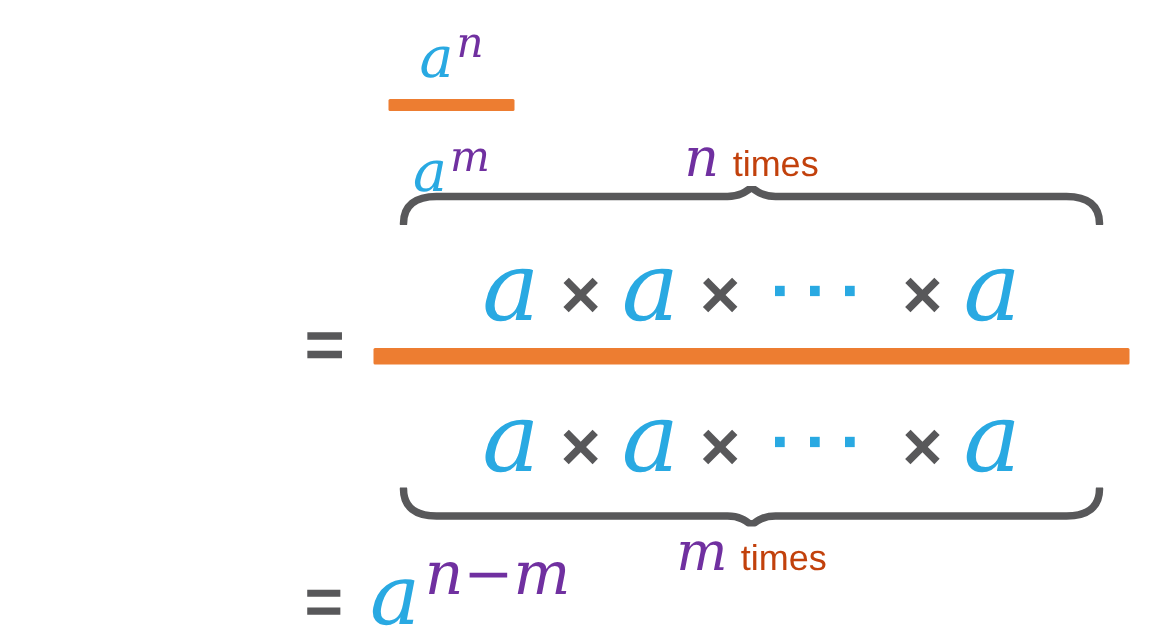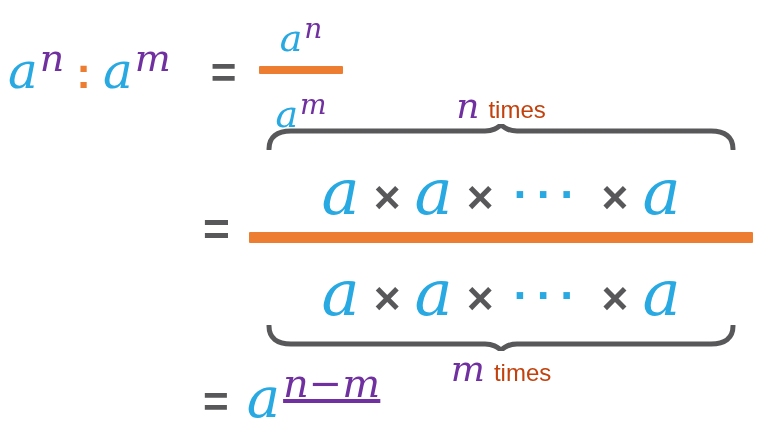--- a/index.html
+++ b/index.html
@@ -44,30 +44,27 @@
   .term-x    { font-size:46px; color:#58585A; font-weight:bold; margin:0 14px; vertical-align:1px; }
   .term-dots { font-size:46px; color:#29A9E2; font-weight:bold; letter-spacing:8px; margin:0 4px 0 6px;
                vertical-align:4px; }
   .bbar { width:504px; height:11px; background:#ED7D31; margin:10px 0 8px; border-radius:1px; }
   .mt2 { margin-top:2px; }
 
   
   .final { position:absolute; left:203px; top:350px; height:66px; line-height:66px; white-space:nowrap; }
   .eq3 { font-size:44px; }
   .final .base { font-size:56px; margin-left:18px; }
-  .final .sup  { font-size:40px; vertical-align:20px; margin-left:3px;text-decoration:underline; }
+  .final .sup  { font-size:40px; vertical-align:20px; margin-left:3px; }
 </style>
 </head>
 <body>
 
 <div class="canvas">
 
-  <div class="lhs">
-    <span class="var base">a</span><span class="pur sup">n</span><span class="colon">:</span><span class="var base">a</span><span class="pur sup">m</span><span class="eq eq1">=</span>
-  </div>
 
   <div class="sfrac">
     <div class="row">
       <span class="var base">a</span><span class="pur sup">n</span>
     </div>
     <div class="sbar"></div>
     <div class="row row2">
       <span class="var base">a</span><span class="pur sup">m</span>
     </div>
   </div>

